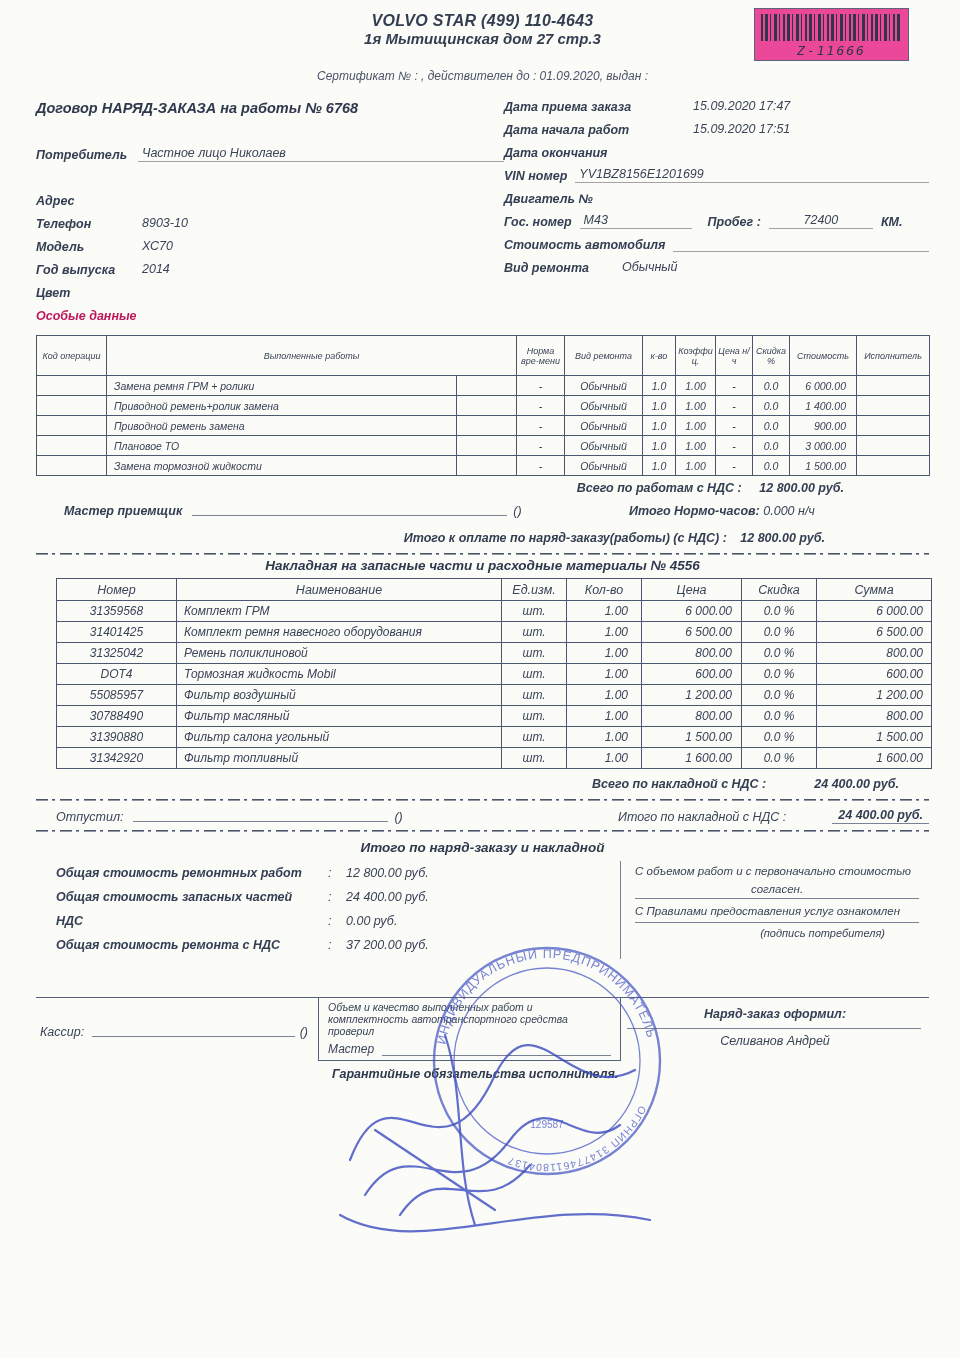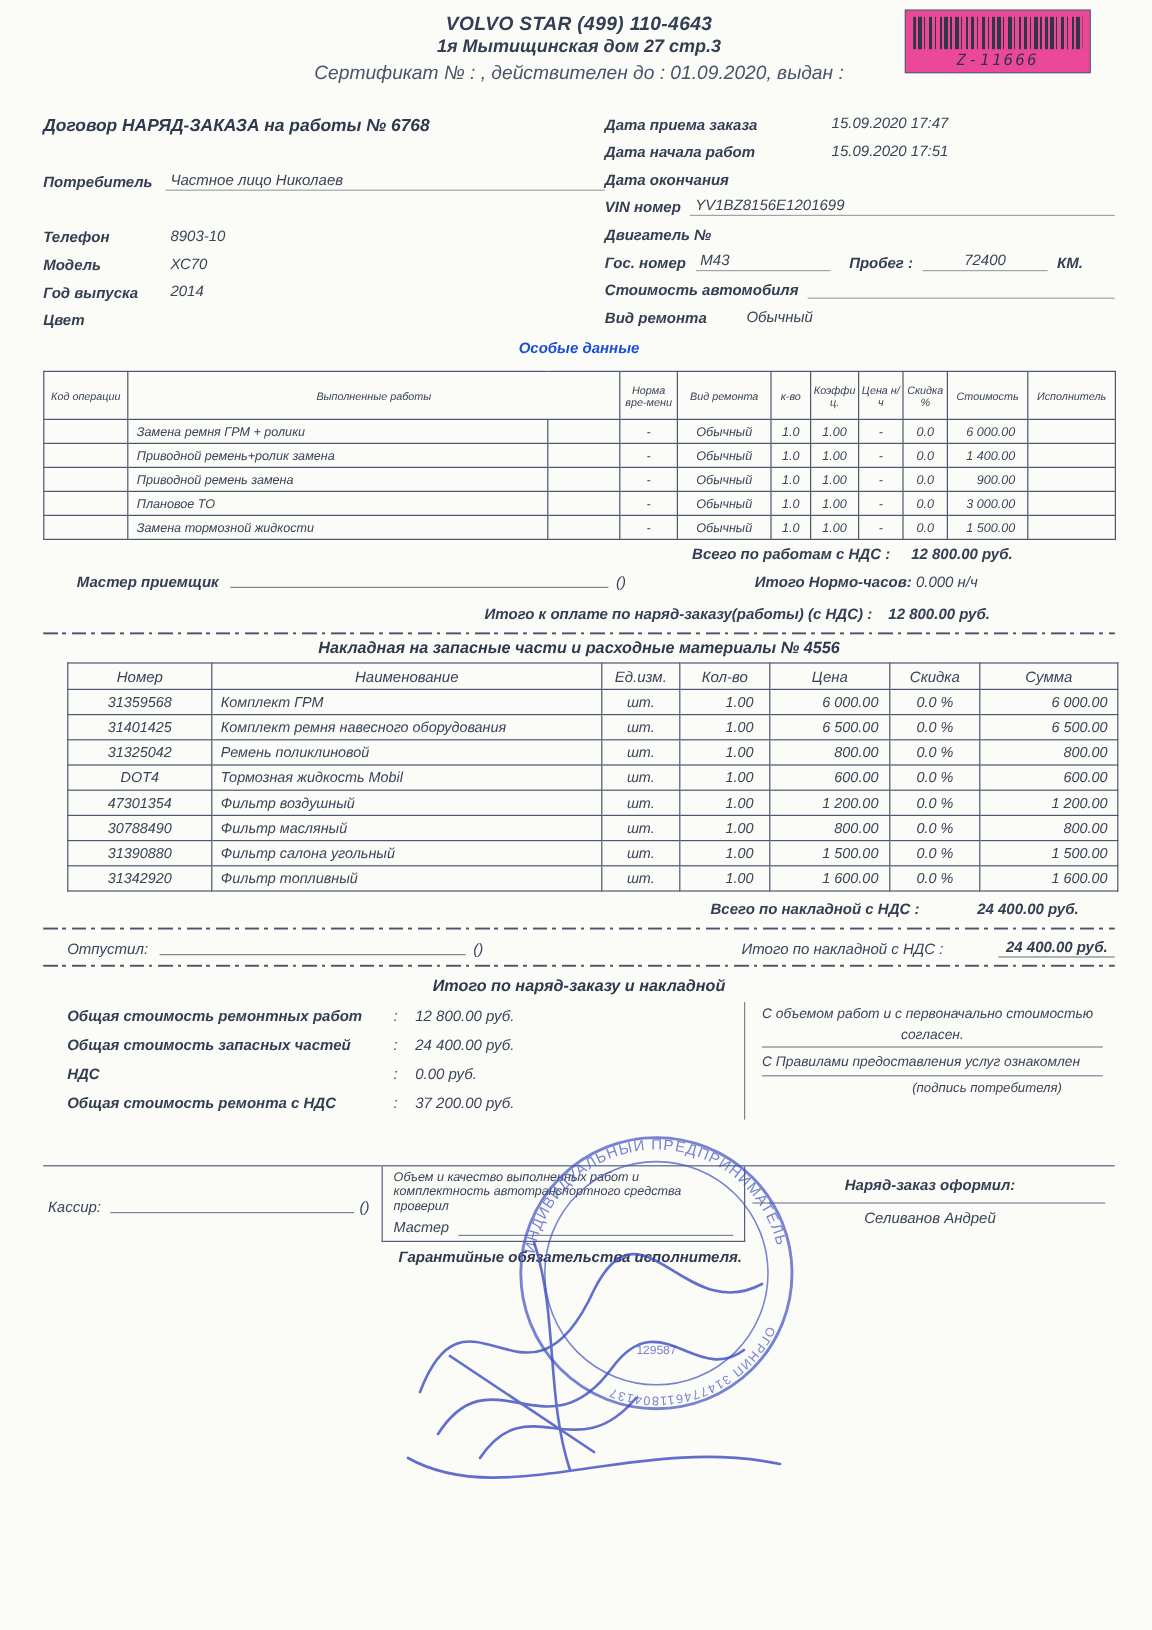--- a/index.html
+++ b/index.html
@@ -9,21 +9,21 @@
     background: #fbfbf8; color: #3a4458;
     font-family: "Liberation Sans", "DejaVu Sans", sans-serif;
     overflow: hidden;
   }
   .inner { padding: 8px 31px 0 36px; font-style: italic; }
 
   
   .doc-header { position: relative; text-align: center; padding-top: 4px; min-height: 72px; }
   .company { font-size: 16px; font-weight: bold; color: #333e52; letter-spacing: .3px; }
   .company-address { font-size: 15px; font-weight: bold; color: #333e52; }
-  .cert-line { font-size: 16px; margin-top: 6px; color: #4a5468; }
+  .cert-line { font-size: 12px; margin-top: 22px; color: #4a5468; }
   .barcode-box {
     position: absolute; top: 0; right: 20px; width: 155px;
     border: 1px solid #5a6478; padding: 5px 6px 2px; background: #ec4899;
   }
   .barcode-stripes {
     height: 27px;
     background: repeating-linear-gradient(90deg,
       #2e3648 0 2px, transparent 2px 4px, #2e3648 4px 7px, transparent 7px 9px,
       #2e3648 9px 10px, transparent 10px 13px, #2e3648 13px 16px, transparent 16px 18px,
       #2e3648 18px 19px, transparent 19px 22px);
@@ -40,21 +40,21 @@
   .irow { display: flex; align-items: flex-end; height: 23px; font-size: 12.5px; }
   .irow .lab { font-weight: bold; flex: none; color: #333e52; }
   .col-left .lab { width: 102px; }
   .rl { width: 185px; }
   .rl2 { margin-right: 8px; }
   .val { padding: 0 4px 1px; white-space: nowrap; }
   .uline { border-bottom: 1px solid #a3a3a3; }
   .fill { flex: 1; }
   .doc-title { font-size: 14.5px; font-weight: bold; white-space: nowrap; color: #2f394d; }
   .title-row { height: 25px; }
-  .special { font-weight: bold; font-size: 12.5px; margin-top: 9px; color: #1d4ed8; text-align: center; }
+  .special { font-weight: bold; font-size: 12.5px; margin-top: 9px; color: #be185d; }
   .plate-val { width: 112px; margin-right: 16px; }
   .mil-val { width: 104px; text-align: center; }
   .rt-val { width: 190px; }
 
   
   table.works { border-collapse: collapse; table-layout: fixed; width: 893px; margin-top: 12px; }
   .works th, .works td { border: 1px solid #4d5870; overflow: hidden; }
   .works th {
     font-size: 9px; font-weight: normal; text-align: center;
     vertical-align: middle; height: 40px; padding: 1px 2px; word-wrap: break-word;
@@ -149,20 +149,23 @@
       <div class="col-left">
         <div class="irow title-row">
           <span class="doc-title">Договор НАРЯД-ЗАКАЗА на работы №  6768</span>
         </div>
         <div class="irow"></div>
         <div class="irow">
           <span class="lab">Потребитель</span>
           <span class="val uline fill">Частное лицо Николаев</span>
         </div>
         <div class="irow"></div>
+        <div class="irow">
+          <span class="lab">Адрес</span>
+        </div>
         <div class="irow">
           <span class="lab">Телефон</span>
           <span class="val">8903-10</span>
         </div>
         <div class="irow">
           <span class="lab">Модель</span>
           <span class="val">ХС70</span>
         </div>
         <div class="irow">
           <span class="lab">Год выпуска</span>
@@ -385,21 +388,21 @@
         <tr>
           <td class="p-num">DOT4</td>
           <td>Тормозная жидкость Mobil</td>
           <td class="p-unit">шт.</td>
           <td class="p-qty">1.00</td>
           <td class="p-price">600.00</td>
           <td class="p-disc">0.0 %</td>
           <td class="p-sum">600.00</td>
         </tr>
         <tr>
-          <td class="p-num">47301354</td>
+          <td class="p-num">55085957</td>
           <td>Фильтр воздушный</td>
           <td class="p-unit">шт.</td>
           <td class="p-qty">1.00</td>
           <td class="p-price">1 200.00</td>
           <td class="p-disc">0.0 %</td>
           <td class="p-sum">1 200.00</td>
         </tr>
         <tr>
           <td class="p-num">30788490</td>
           <td>Фильтр масляный</td>

